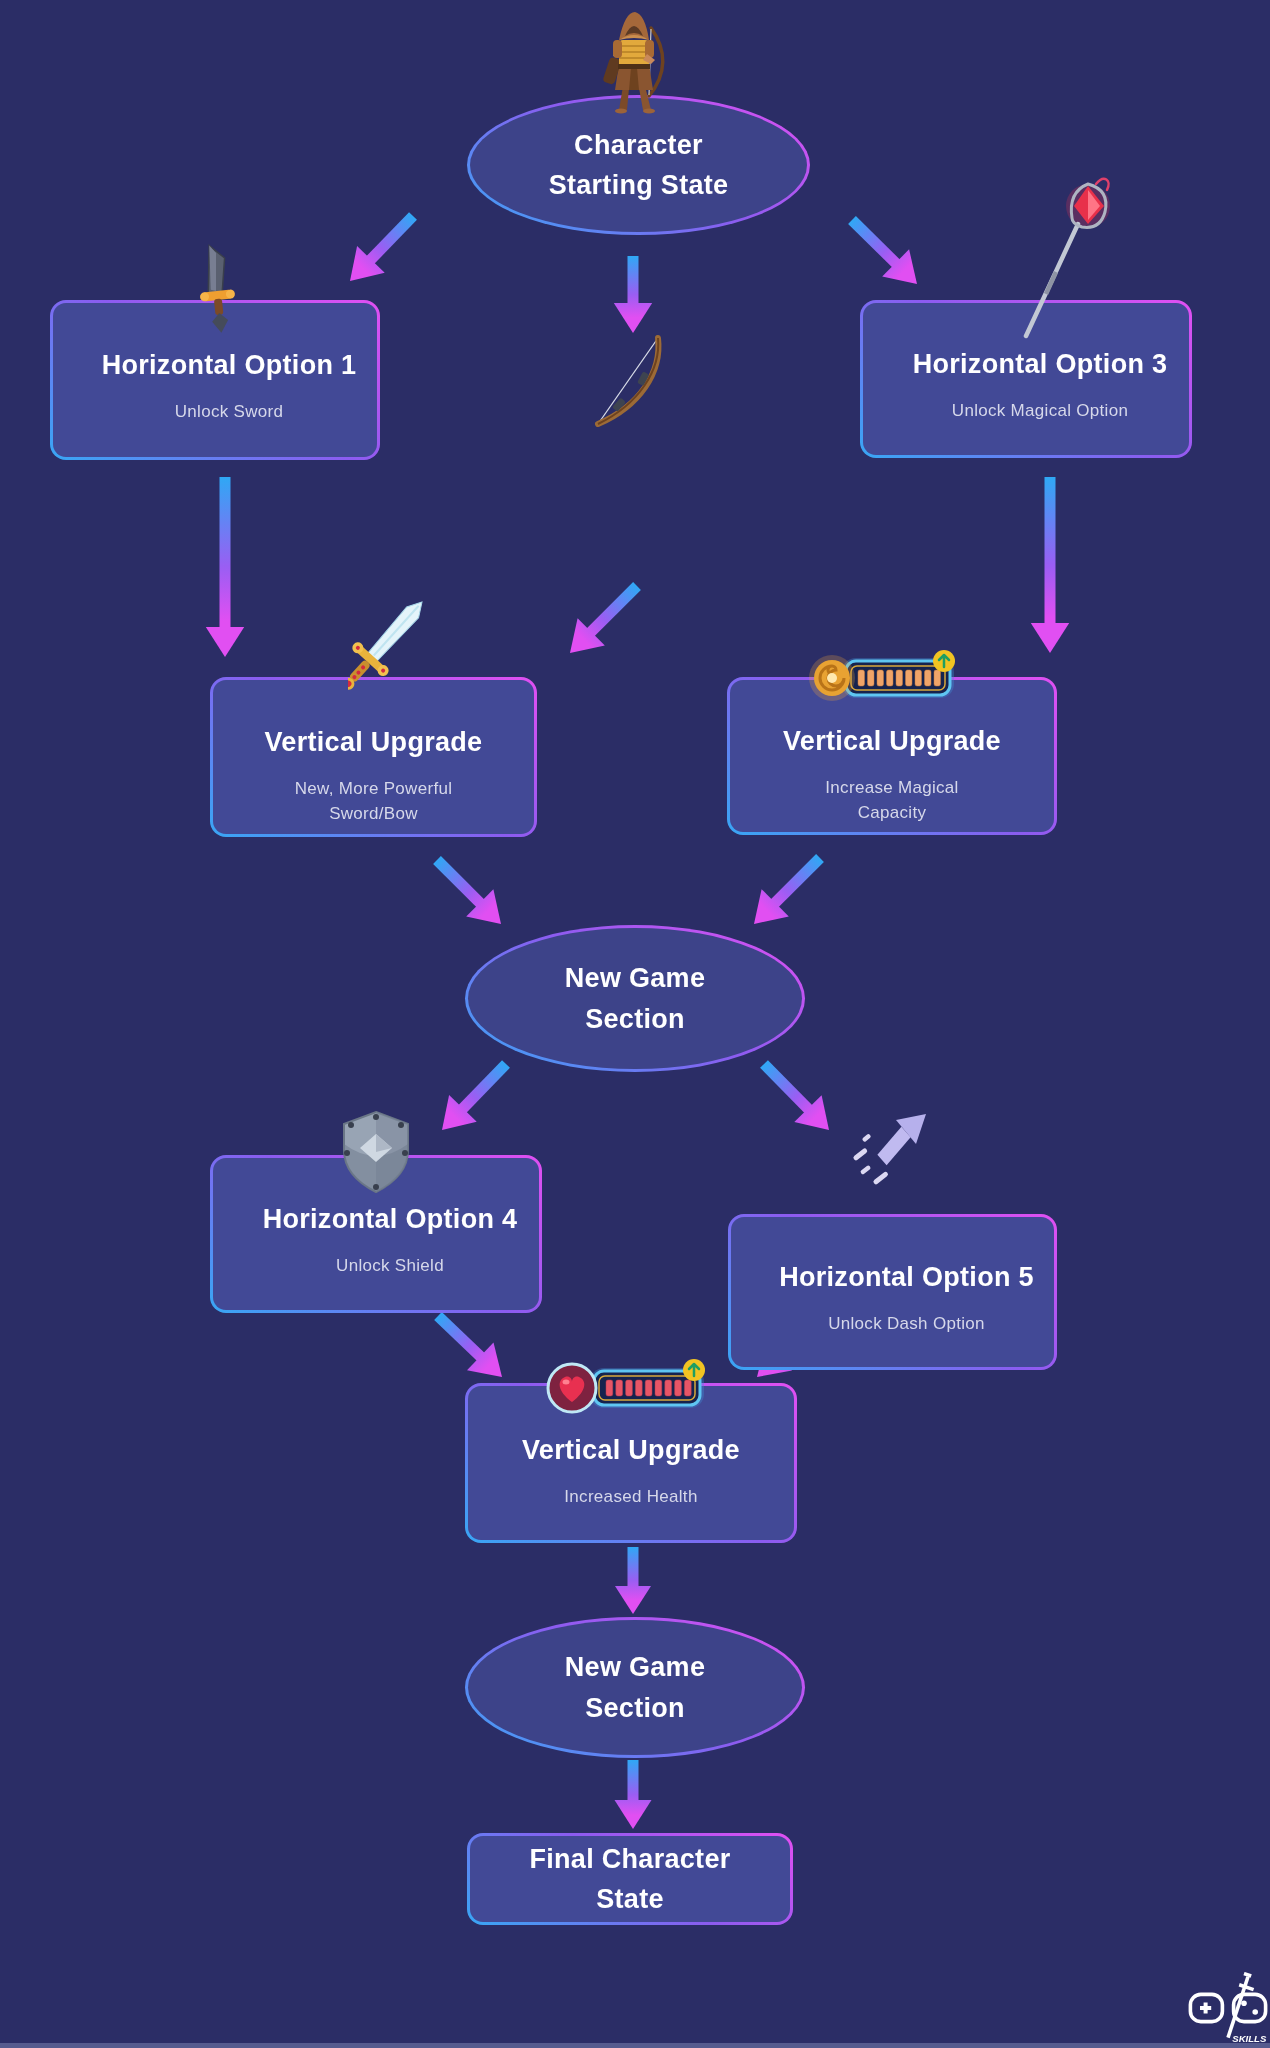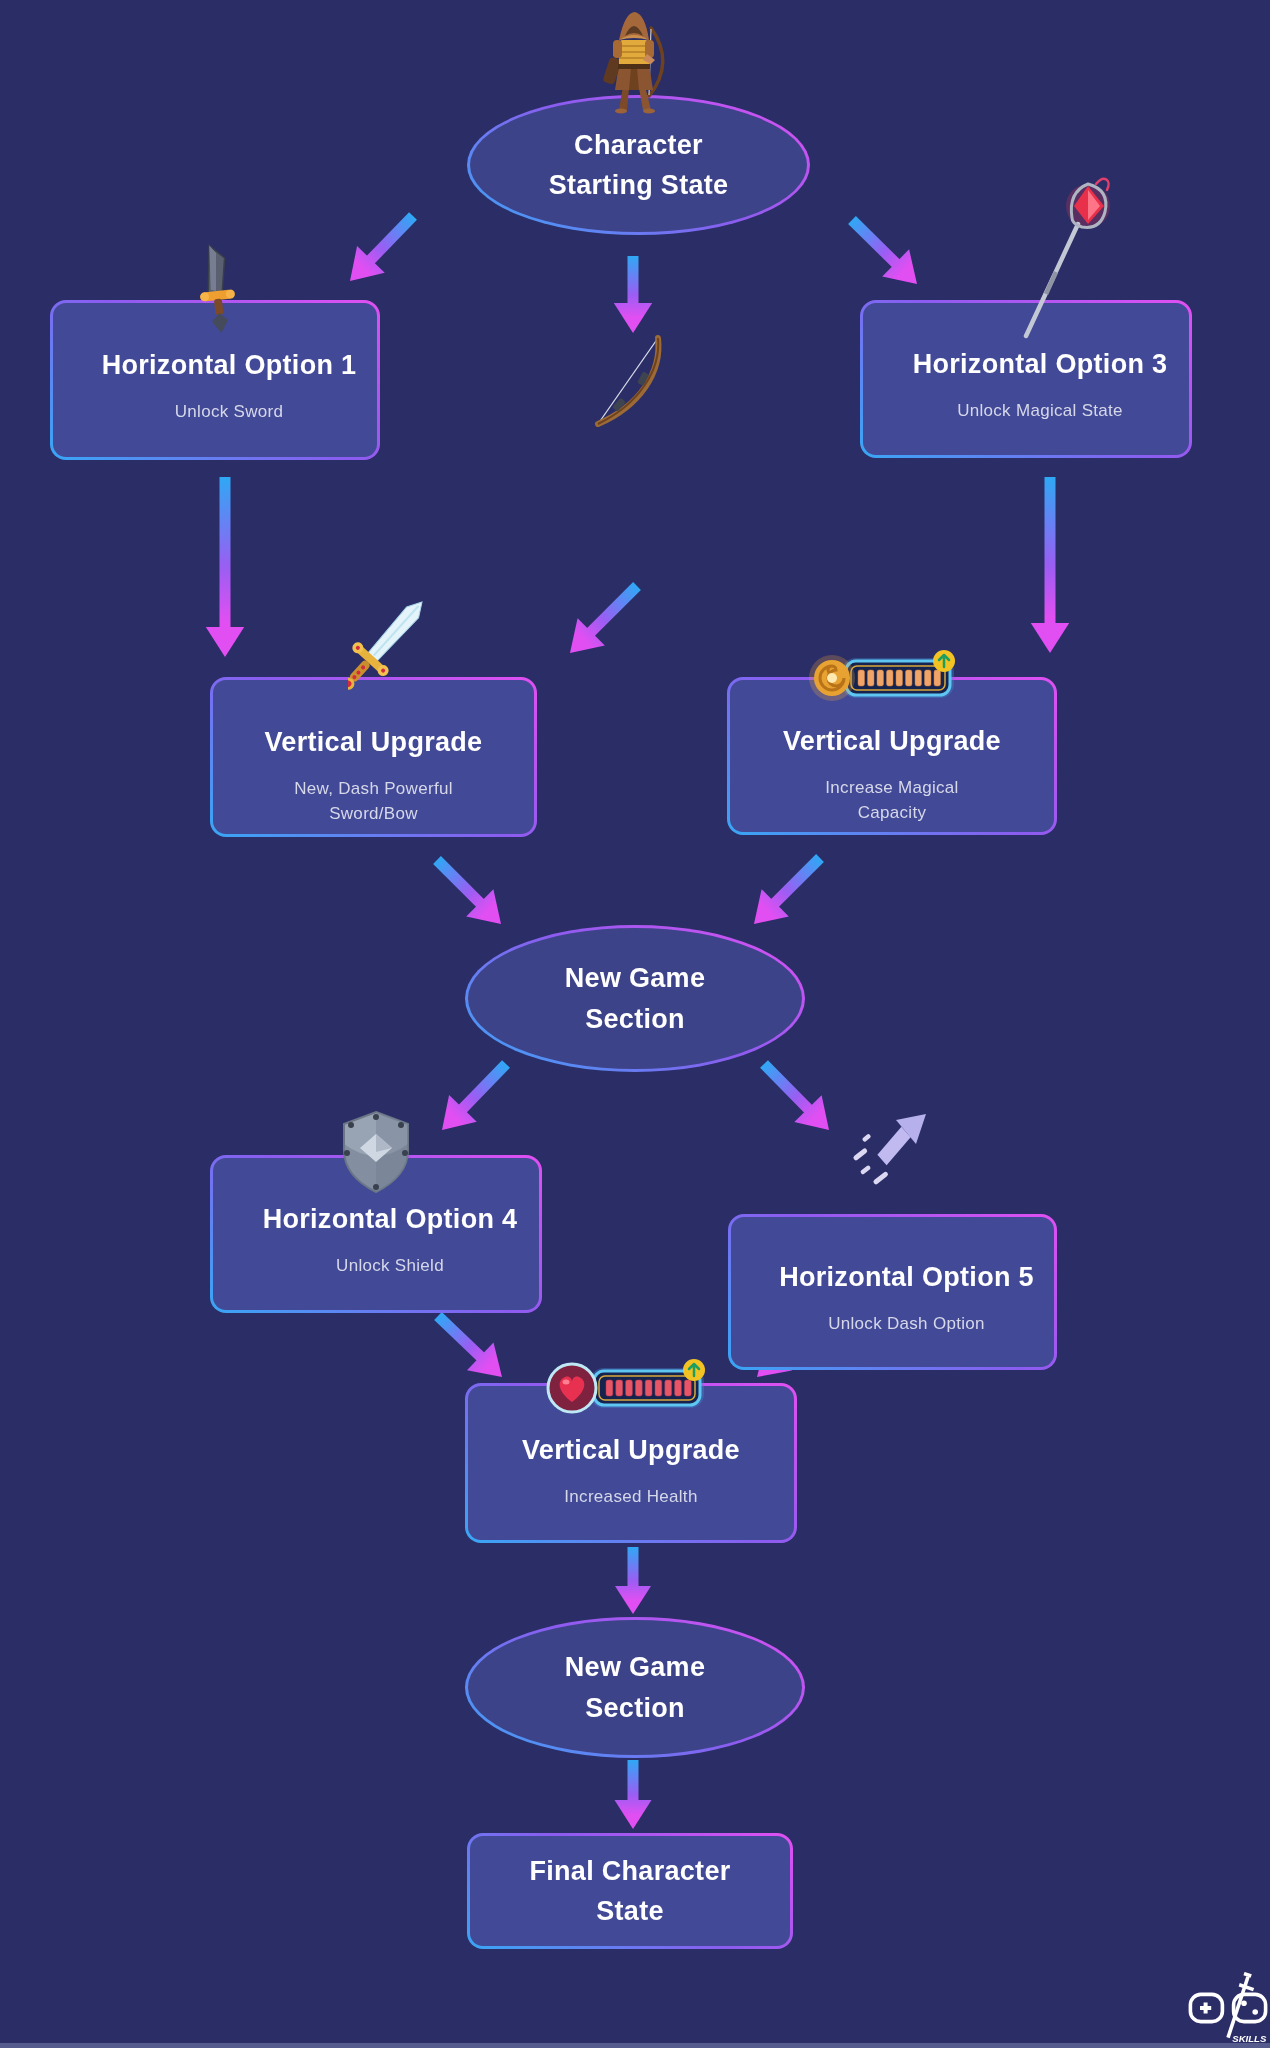--- a/index.html
+++ b/index.html
@@ -165,28 +165,28 @@
 
   <div class="gbox pad8" style="left:50px;top:300px;width:330px;height:160px">
     <div class="in">
       <div class="title">Horizontal Option 1</div>
       <div class="subtitle">Unlock Sword</div>
     </div>
   </div>
   <div class="gbox pad8" style="left:860px;top:300px;width:332px;height:158px">
     <div class="in">
       <div class="title">Horizontal Option 3</div>
-      <div class="subtitle">Unlock Magical State</div>
+      <div class="subtitle">Unlock Magical Option</div>
     </div>
   </div>
 
   <div class="gbox pad20" style="left:210px;top:677px;width:327px;height:160px">
     <div class="in">
       <div class="title">Vertical Upgrade</div>
-      <div class="subtitle">New, Dash Powerful
+      <div class="subtitle">New, More Powerful
 Sword/Bow</div>
     </div>
   </div>
   <div class="gbox pad20" style="left:727px;top:677px;width:330px;height:158px">
     <div class="in">
       <div class="title">Vertical Upgrade</div>
       <div class="subtitle">Increase Magical
 Capacity</div>
     </div>
   </div>
@@ -218,21 +218,21 @@
     </div>
   </div>
 
   <div class="gellipse" style="left:465px;top:1617px;width:340px;height:141px">
     <div class="in">
         <div class="title">New Game
 Section</div>
       </div>
   </div>
 
-  <div class="gbox" style="left:467px;top:1833px;width:326px;height:116px">
+  <div class="gbox" style="left:467px;top:1833px;width:326px;height:92px">
     <div class="in">
         <div class="title">Final Character
 State</div>
       </div>
   </div>
 
   <svg class="icon" style="left:595px;top:6px;width:78px;height:112px" viewBox="0 0 78 112">
     <path d="M56,22 C72,44 72,68 54,90" fill="none" stroke="#6e421f" stroke-width="3.5" stroke-linecap="round"></path>
     <line x1="56" y1="23" x2="54" y2="89" stroke="#e8e6da" stroke-width="1"></line>
     <path d="M28,80 L24,104 L32,104 L34,82 Z" fill="#7c4a28"></path>

